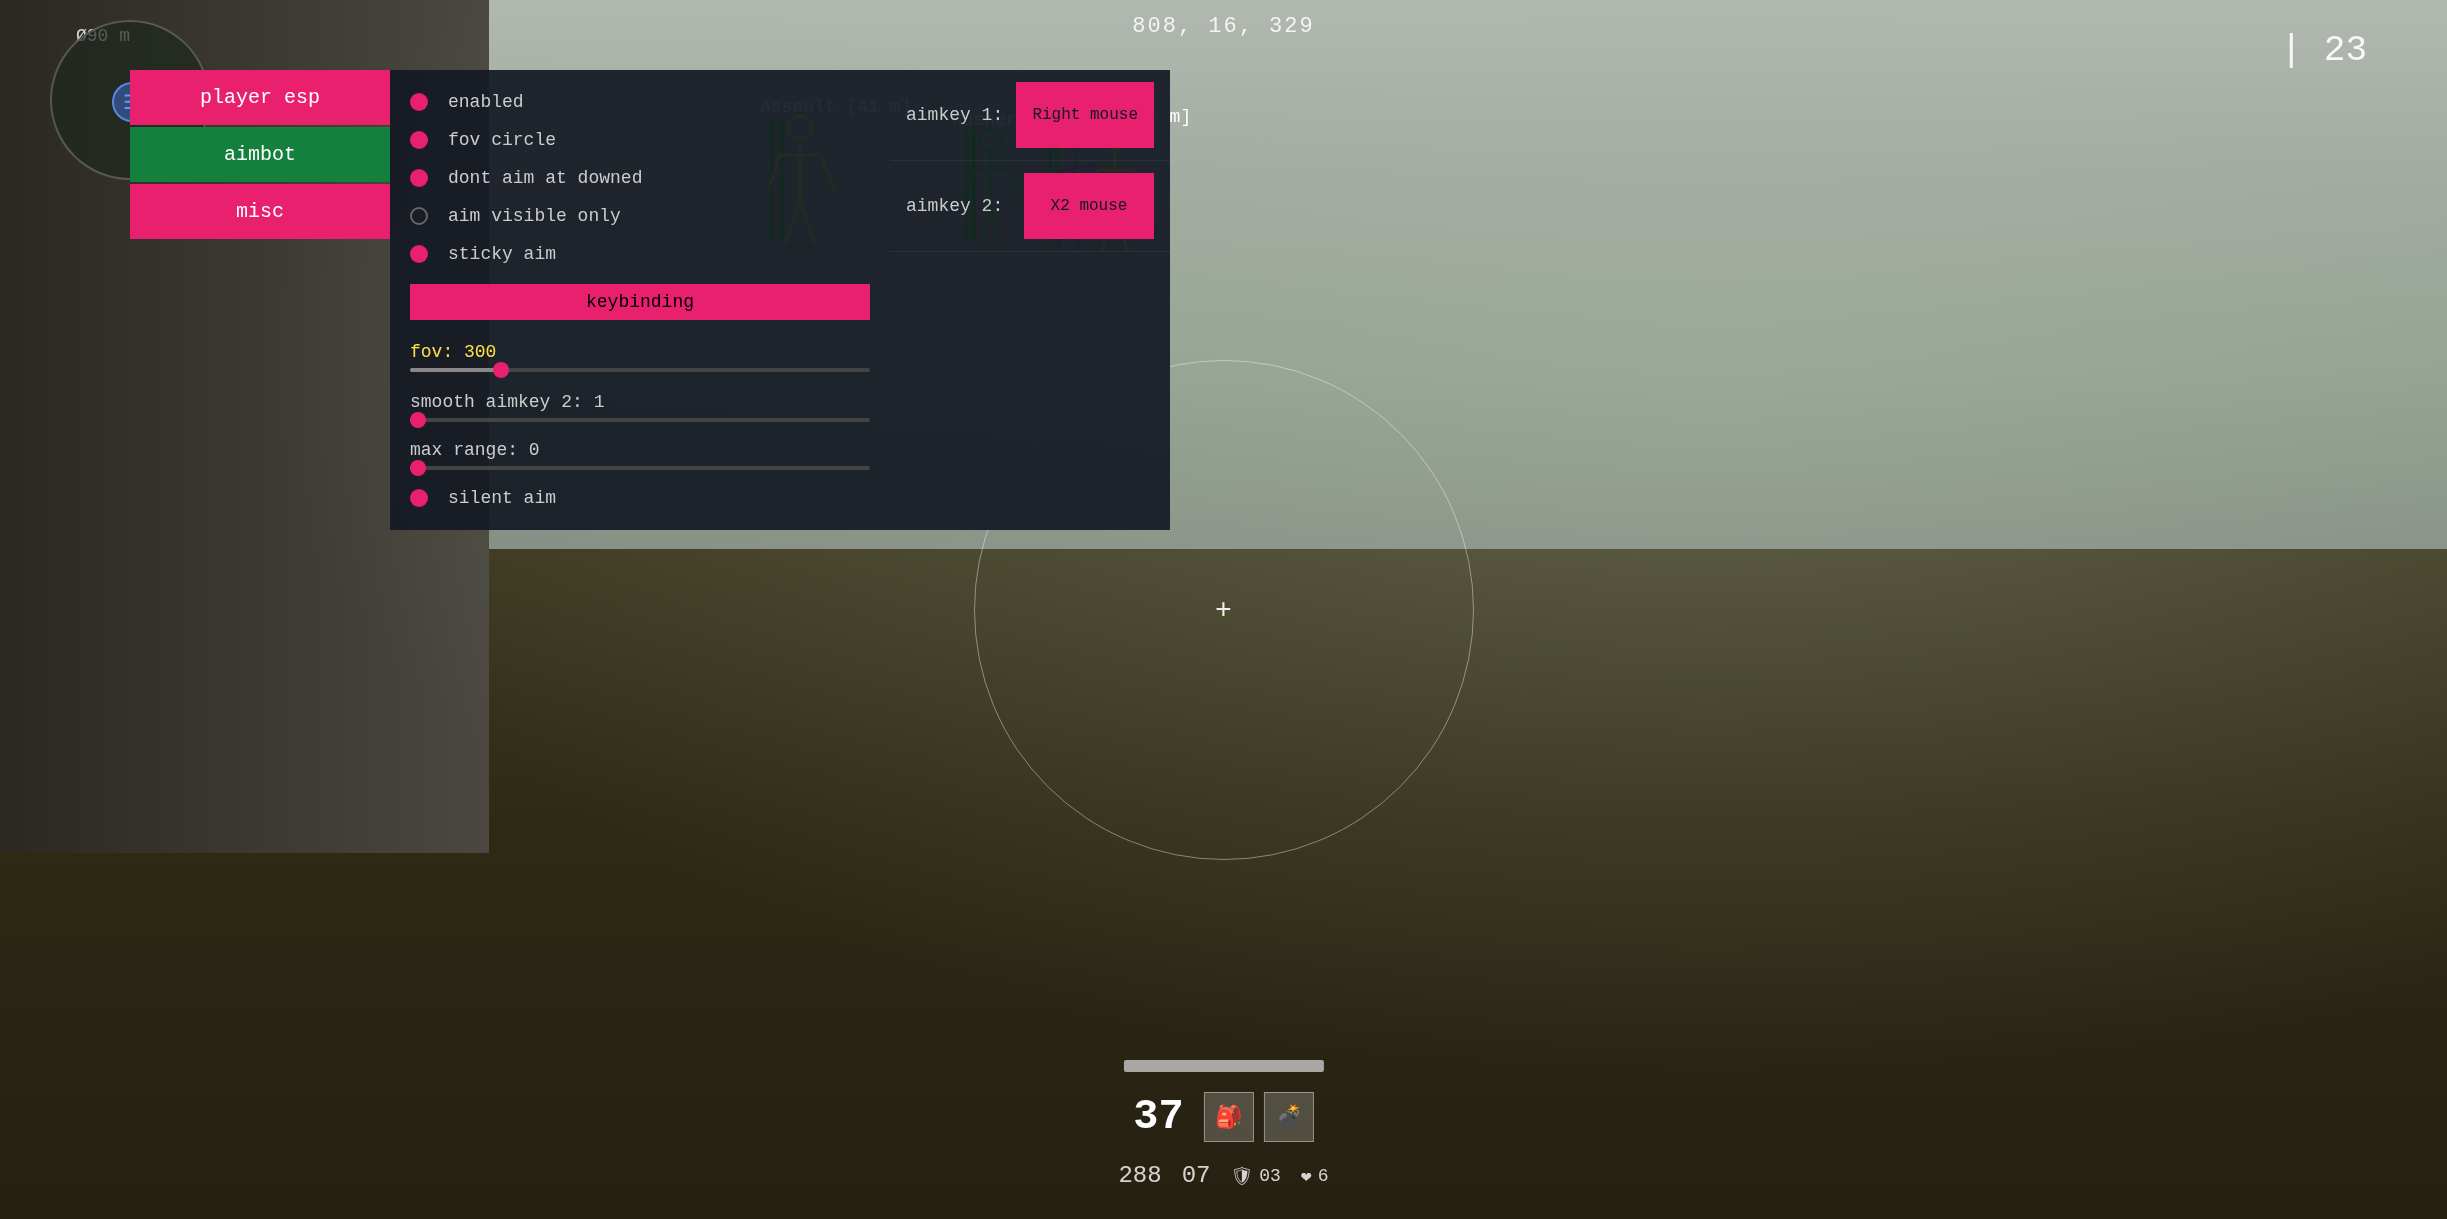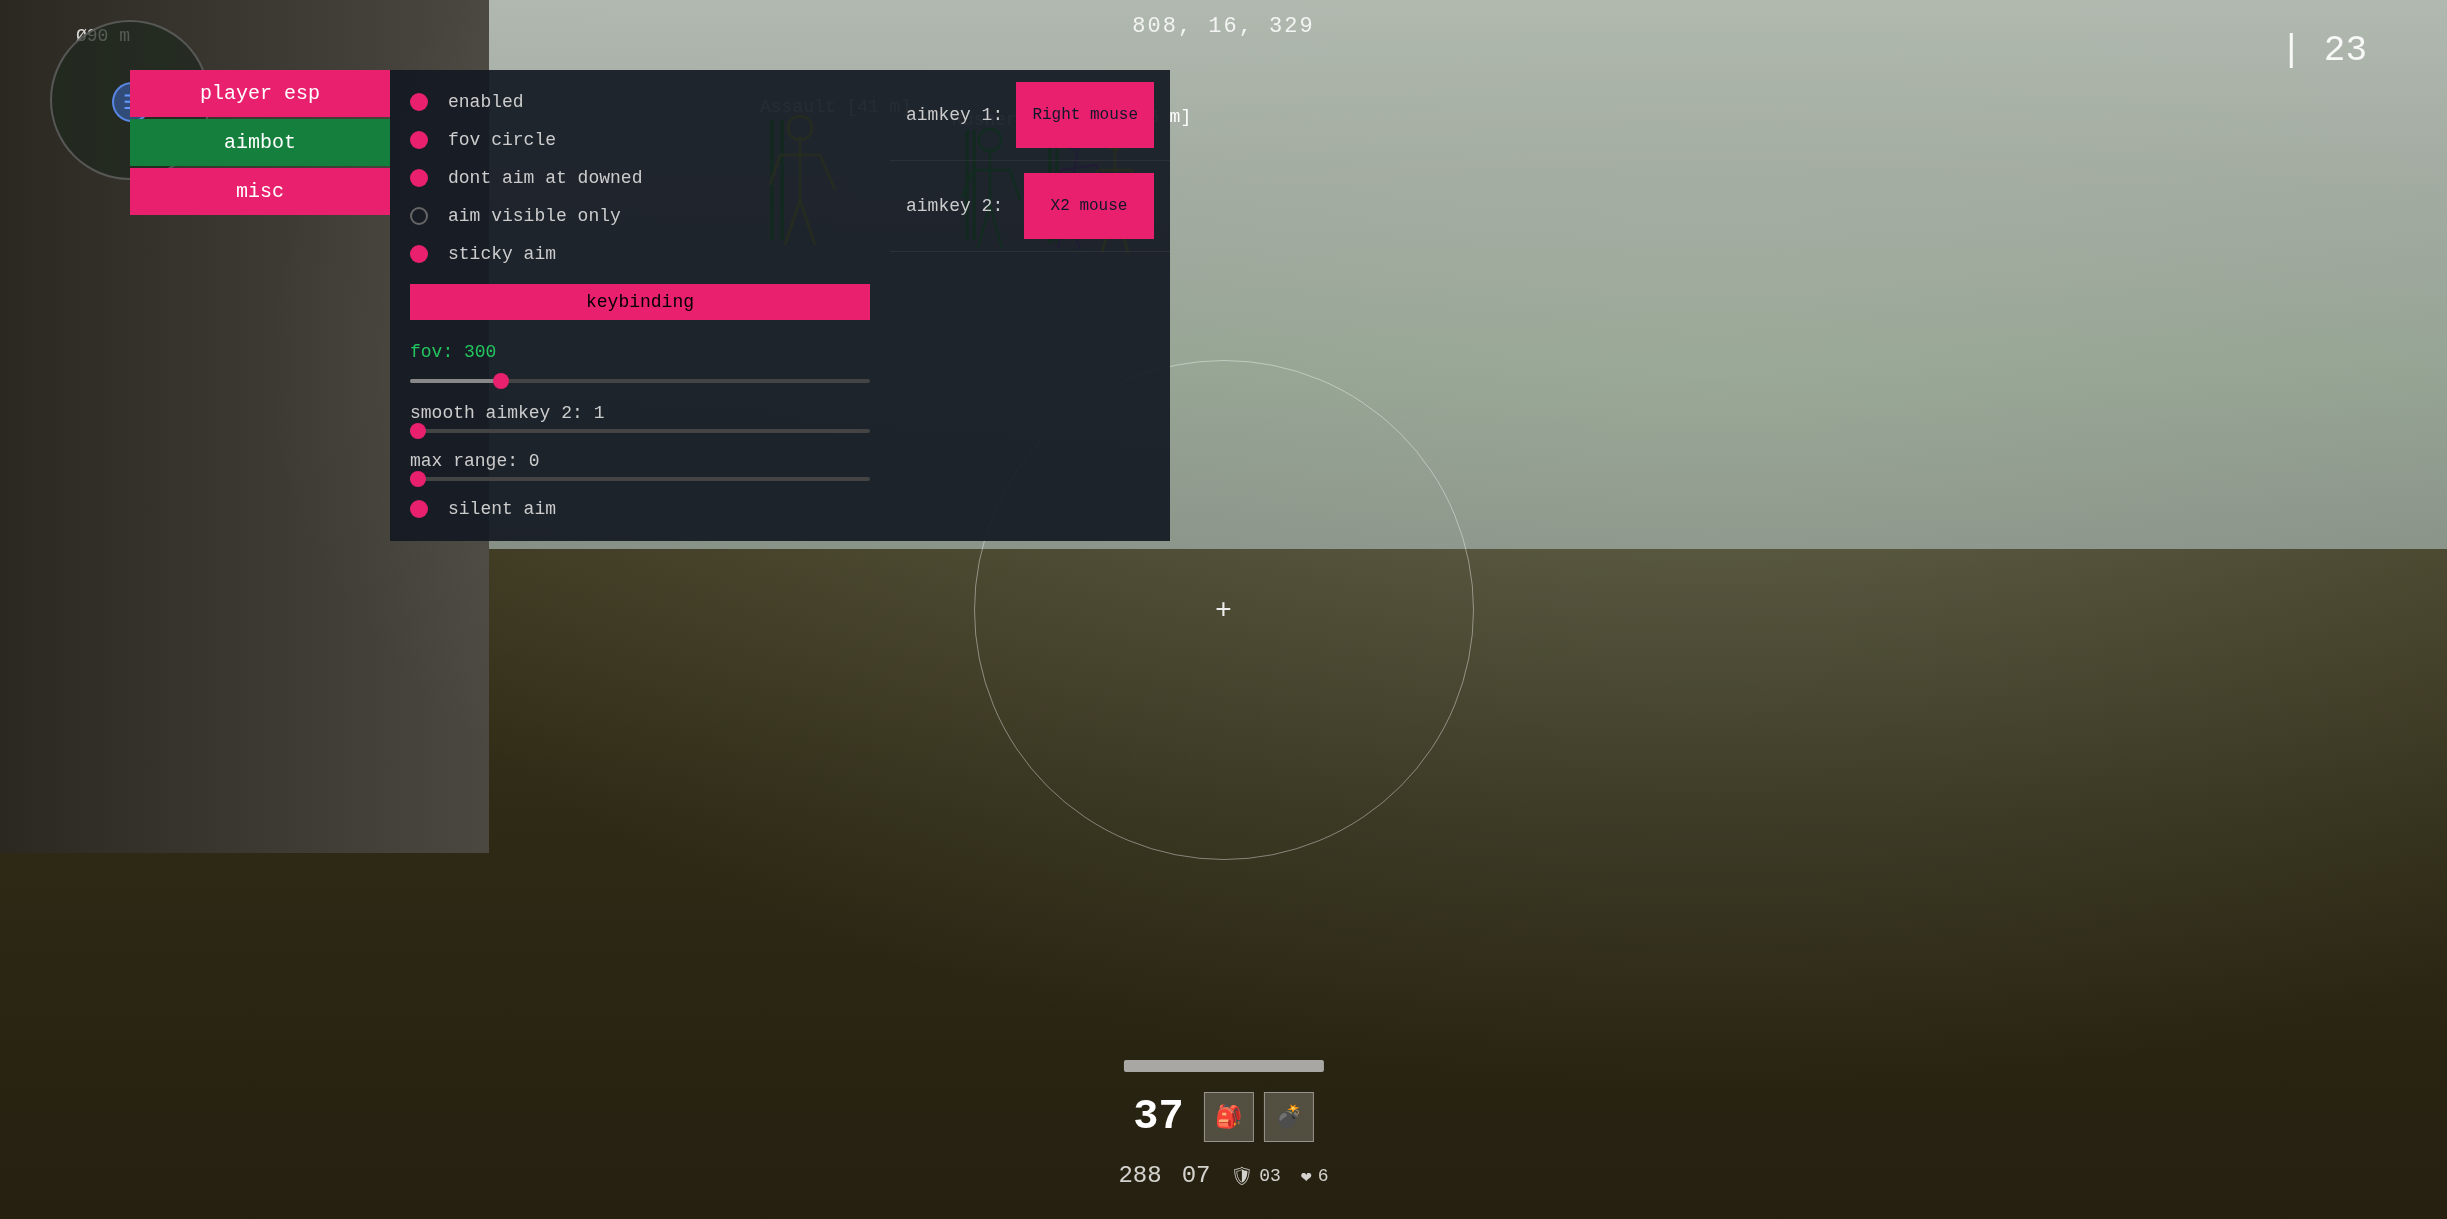--- a/index.html
+++ b/index.html
@@ -149,21 +149,21 @@
 
     
     .tab-buttons {
       display: flex;
       flex-direction: column;
       gap: 0;
     }
 
     .tab-btn {
       width: 260px;
-      height: 47px;
+      height: 55px;
       background: #e8206e;
       color: white;
       border: none;
       font-family: 'Courier New', monospace;
       font-size: 20px;
       cursor: pointer;
       text-align: center;
       display: flex;
       align-items: center;
       justify-content: center;
@@ -265,24 +265,24 @@
       cursor: pointer;
       min-width: 130px;
     }
 
     
     .fov-section {
       padding: 6px 0;
     }
 
     .fov-label {
-      color: #22c55e;
-      font-family: 'Courier New', monospace;
-      font-size: 18px;
-      margin-bottom: 17px;
+      color: #fde047;
+      font-family: 'Courier New', monospace;
+      font-size: 18px;
+      margin-bottom: 6px;
     }
 
     .slider-track {
       width: 100%;
       height: 4px;
       background: #444;
       border-radius: 2px;
       position: relative;
       margin-top: 6px;
     }

